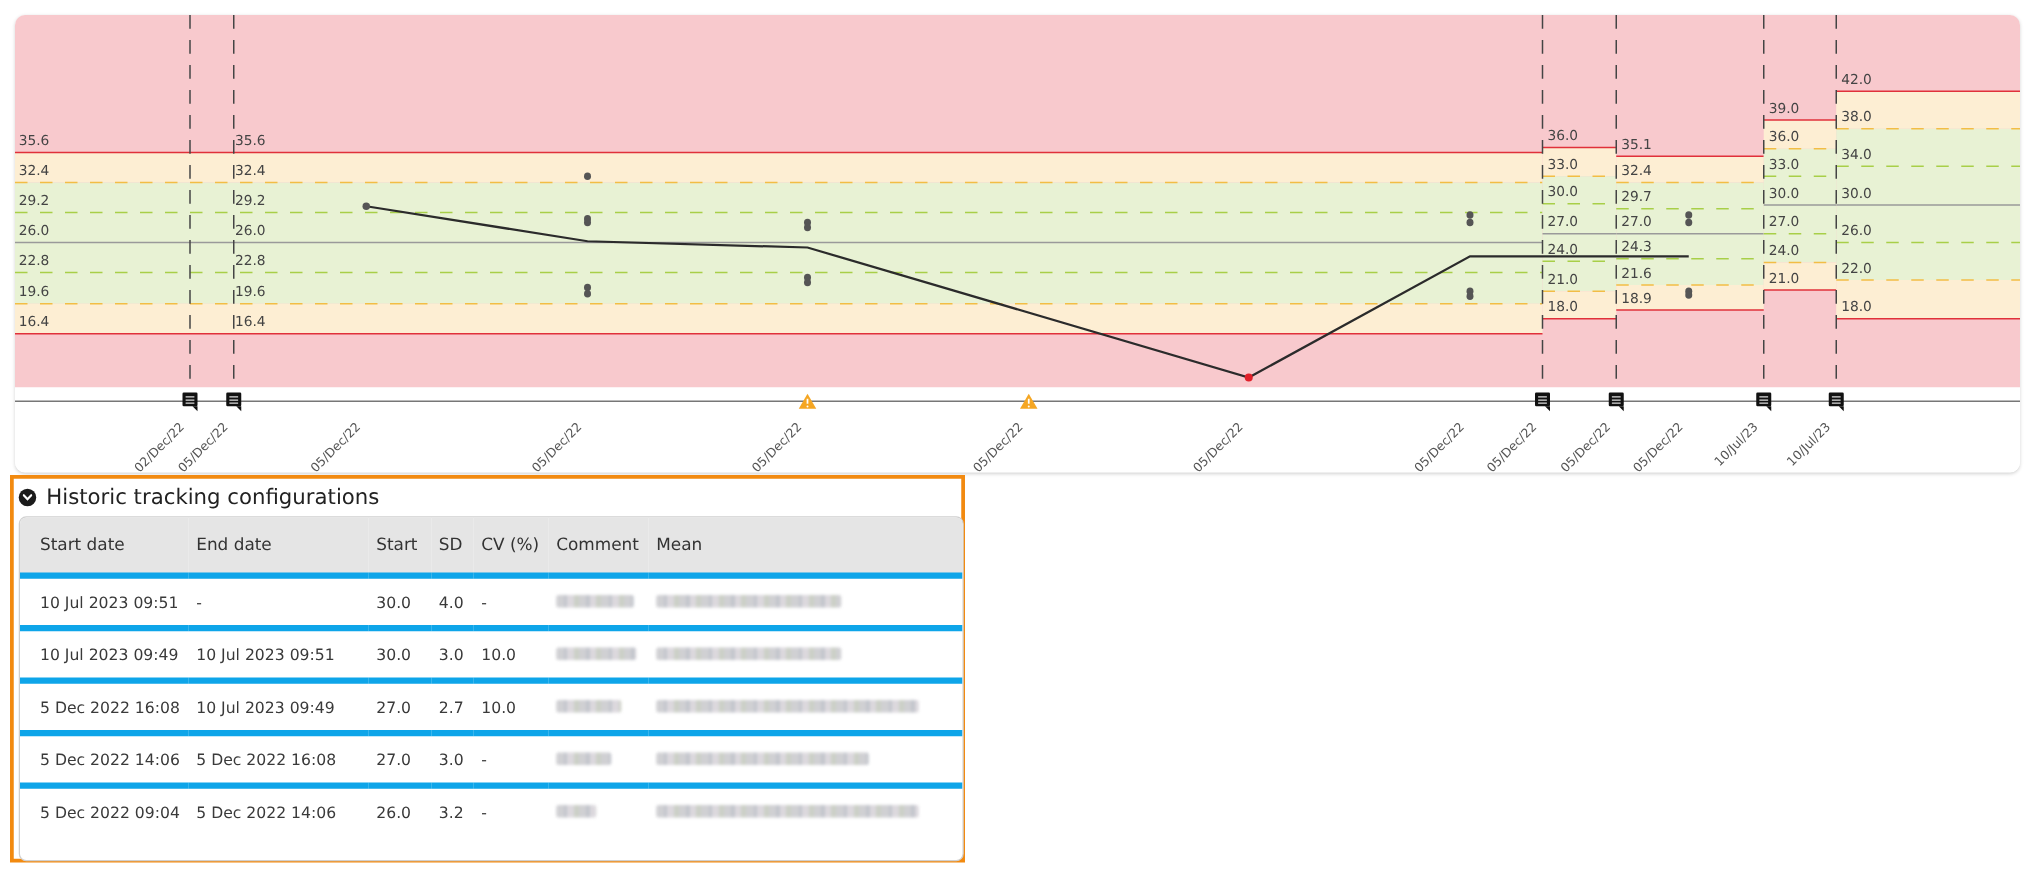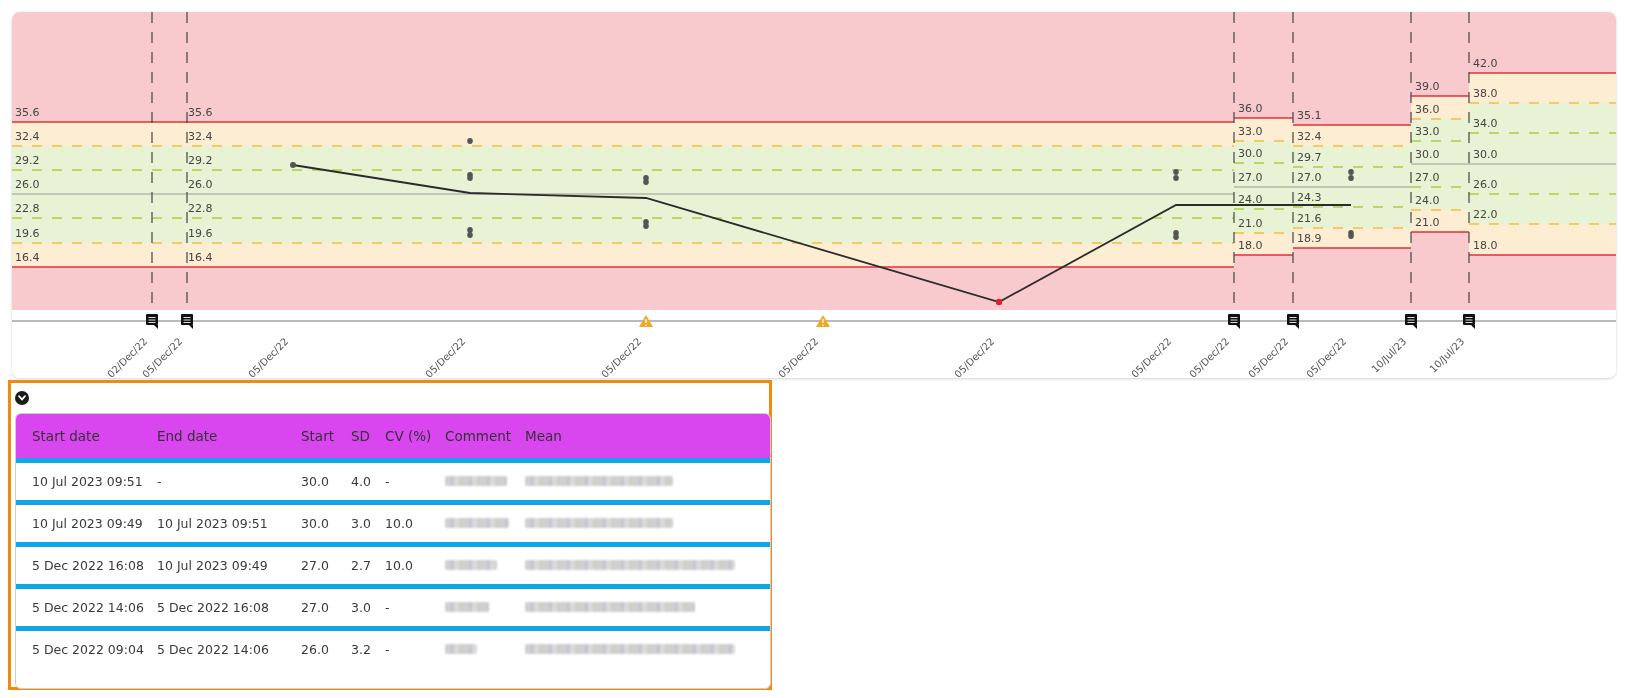--- a/index.html
+++ b/index.html
@@ -9,21 +9,21 @@
                 border-radius:8px; background:#fff; box-shadow:0 1px 3px rgba(0,0,0,0.18); overflow:hidden; }
   .chart-svg { position:absolute; left:0; top:0; }
   .section { position:absolute; left:8px; top:380px; width:764px; height:310px;
              border:3px solid #f28a10; box-sizing:border-box; }
   .section-header { position:absolute; left:4px; top:2px; height:26px; display:flex; align-items:center; gap:8px; }
   .chev { width:14px; height:14px; border-radius:50%; background:#1b1b1b; display:flex; align-items:center; justify-content:center; }
   .section-title { font-size:17px; color:#222; }
   .table-wrap { position:absolute; left:4px; top:30px; width:754px; height:274px;
                 border:1px solid #cfcfcf; border-radius:6px; overflow:hidden; background:#fff; }
   table { border-collapse:collapse; width:100%; font-size:12.5px; color:#3a3a3a; }
-  thead tr { background:#d946ef; height:46px; }
+  thead tr { background:#e5e5e5; height:46px; }
   th { text-align:left; font-weight:normal; font-size:13.5px; color:#333; padding:0 6px; }
   td { padding:0 6px; height:37px; border-top:5px solid #0ea5e9; white-space:nowrap; }
   th:first-child, td:first-child { padding-left:16px; }
   .blur { display:inline-block; height:10px; border-radius:2px; filter:blur(1.2px);
           background:repeating-linear-gradient(90deg,#c8c8cc 0 6px,#b9bcc4 6px 9px,#d6d2d8 9px 14px,#c3c8bd 14px 18px); opacity:.85; }
 </style>
 </head>
 <body>
 
 <div class="chart-card">
@@ -217,20 +217,21 @@
     </svg>
 </div>
 
 <div class="section">
   <div class="section-header">
     <span class="chev">
       <svg width="8" height="6" viewBox="0 0 8 6">
           <path d="M1 1.2 L4 4.4 L7 1.2" stroke="#fff" stroke-width="1.7" fill="none" stroke-linecap="round"></path>
         </svg>
     </span>
+    <span class="section-title">Historic tracking configurations</span>
   </div>
   <div class="table-wrap">
     <table>
       <thead>
         <tr>
           <th style="width:113px">Start date</th>
           <th style="width:132px">End date</th>
           <th style="width:38px">Start</th>
           <th style="width:22px">SD</th>
           <th style="width:48px">CV (%)</th>

